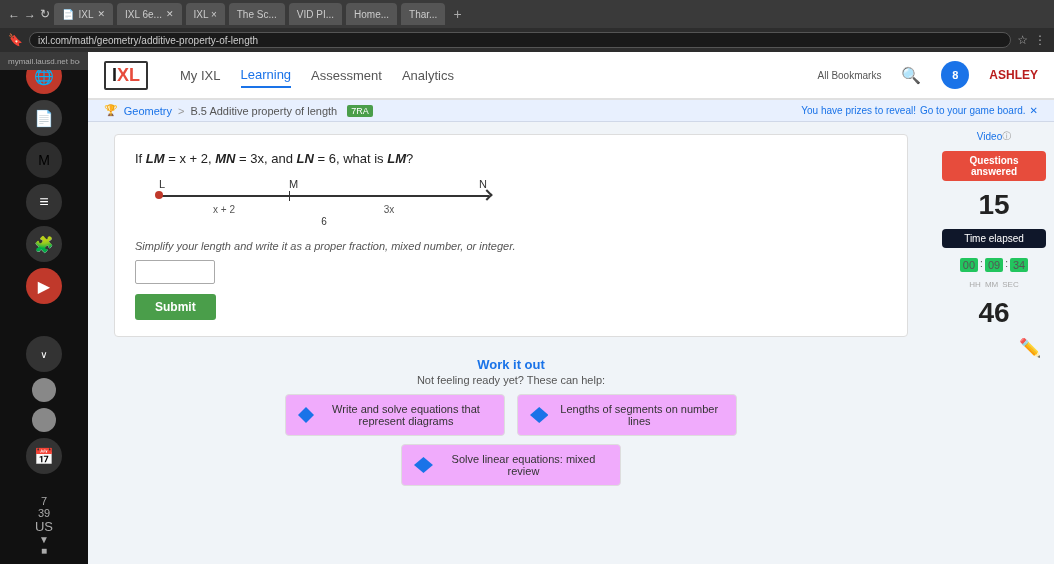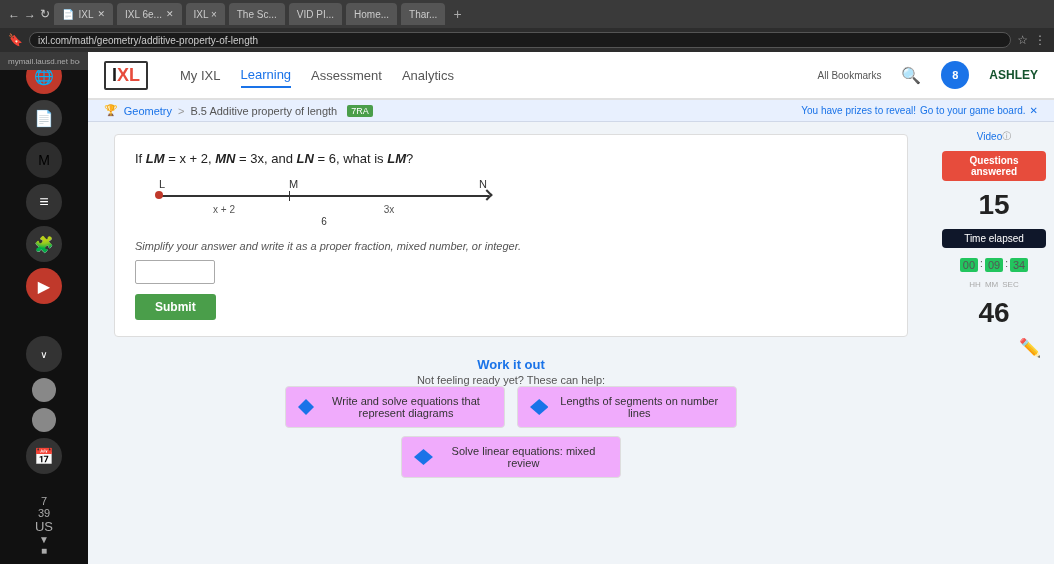--- a/index.html
+++ b/index.html
@@ -158,21 +158,21 @@
       background: #1a73e8;
       color: #fff;
       display: flex;
       align-items: center;
       justify-content: center;
       font-size: 11px;
       font-weight: bold;
     }
     .user-name {
       font-size: 12px;
-      color: #14532d;
+      color: #b91c1c;
       font-weight: bold;
     }
 
     
     .breadcrumb-bar {
       background: #e8f0fe;
       padding: 4px 16px;
       font-size: 11px;
       color: #555;
       display: flex;
@@ -261,20 +261,21 @@
     .work-title {
       font-size: 13px;
       color: #1a73e8;
       font-weight: bold;
       cursor: pointer;
       margin-bottom: 2px;
     }
     .work-subtitle {
       font-size: 11px;
       color: #555;
+      margin-bottom: 8px;
     }
     .help-cards {
       display: flex;
       gap: 12px;
       justify-content: center;
       flex-wrap: wrap;
     }
     .help-card {
       background: #f0abfc;
       border: 1px solid #ddd;
@@ -512,21 +513,21 @@
             <div style="display:flex;font-size:10px;color:#555;margin-top:2px;width:330px;">
               <span style="width:130px;text-align:center;">x + 2</span>
               <span style="width:200px;text-align:center;">3x</span>
             </div>
 
             <div style="font-size:10px;color:#333;text-align:center;width:330px;margin-top:1px;">6</div>
           </div>
         </div>
 
         
-        <div class="simplify-text">Simplify your answer and write it as a proper fraction, mixed number, or integer.</div>
+        <div class="simplify-text">Simplify your length and write it as a proper fraction, mixed number, or integer.</div>
 
         
         <input class="answer-input" type="text" style="">
 
         
         <button class="submit-btn">Submit</button>
       </div>
 
       <div class="work-it-out">
         <div class="work-title">Work it out</div>

